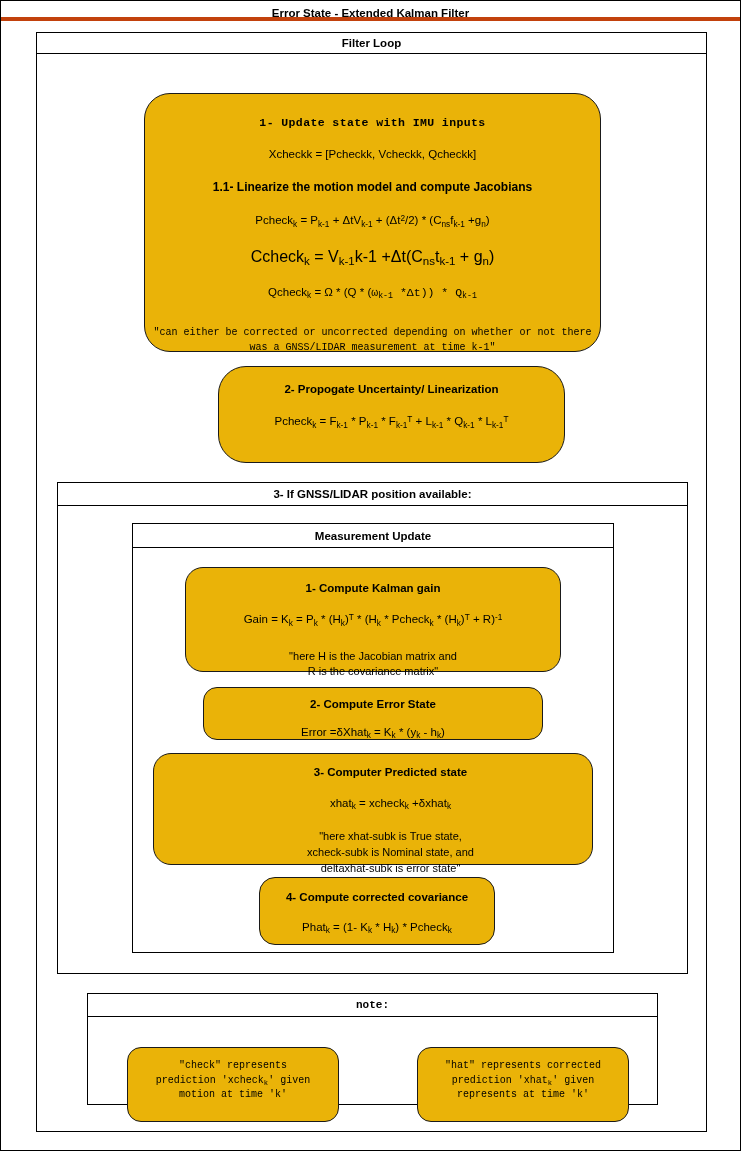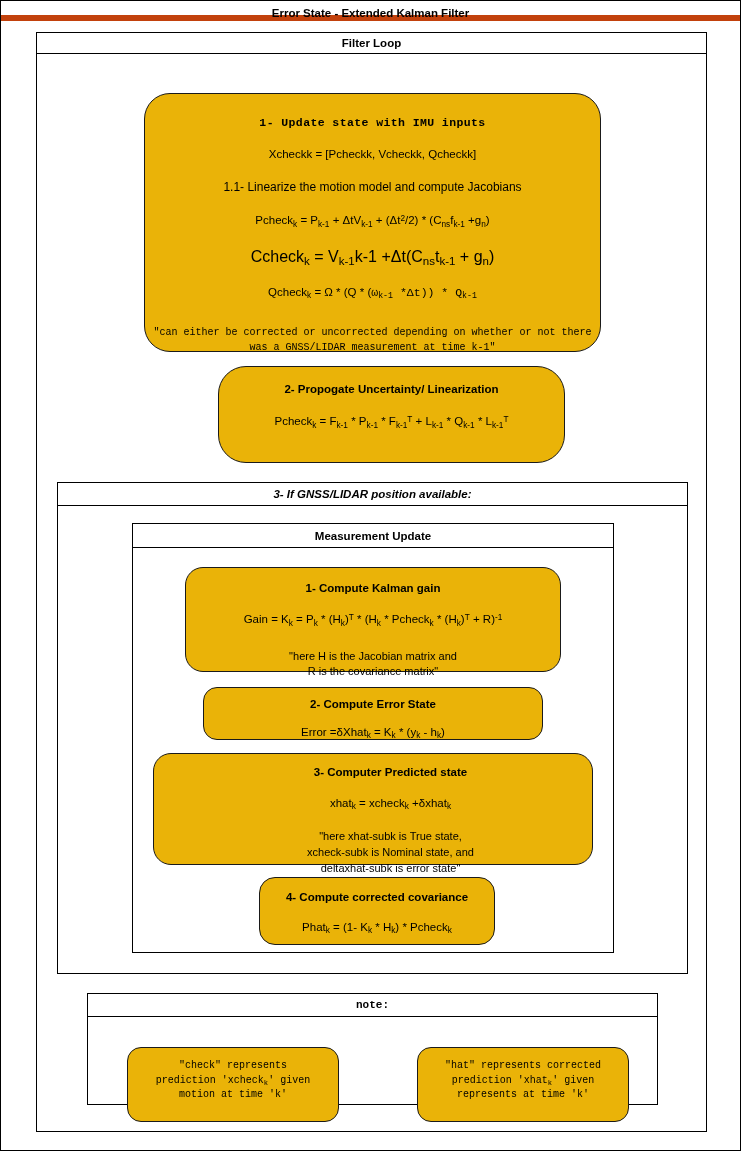--- a/index.html
+++ b/index.html
@@ -23,21 +23,21 @@
     border: 1px solid #000;
   }
 
   
   .title-bar {
     height: 20px;
     line-height: 24px;
     text-align: center;
     font-size: 11.5px;
     font-weight: bold;
-    border-bottom: 6px solid #c2410c;
+    border-bottom: 4px solid #c2410c;
     box-sizing: border-box;
   }
 
   
   .panel {
     border: 1px solid #000;
     box-sizing: border-box;
     background: #fff;
   }
   .panel > .panel-head {
@@ -104,21 +104,21 @@
     padding-top: 16px;
   }
   #step1 .hdr-mono {
     font-family: "Liberation Mono", "DejaVu Sans Mono", monospace;
     font-weight: bold;
     font-size: 11.5px;
     letter-spacing: 0.4px;
     margin-top: 6px;
   }
   #step1 .l2 { margin-top: 19px; font-size: 11.5px; }
-  #step1 .l3 { margin-top: 20px; font-weight: normal; font-size: 12px; }
+  #step1 .l3 { margin-top: 20px; font-weight: bold; font-size: 12px; }
   #step1 .l4 { margin-top: 20px; font-size: 11.5px; }
   #step1 .l5 { margin-top: 19px; font-size: 16px; }
   #step1 .l6 { margin-top: 19px; font-size: 11.5px; }
   #step1 .l7 { margin-top: 26px; }
 
   
   #step2 {
     left: 181px;
     top: 312px;
     width: 347px;
@@ -134,21 +134,20 @@
     position: absolute;
     left: 20px;
     top: 428px;
     width: 631px;
     height: 492px;
   }
   .sec3 > .panel-head {
     height: 23px;
     line-height: 23px;
     font-size: 11.5px;
-    font-style: italic;
   }
   .sec3 > .panel-body {
     position: relative;
     height: 467px;
     text-decoration: underline;
   }
 
   
   .meas {
     position: absolute;

